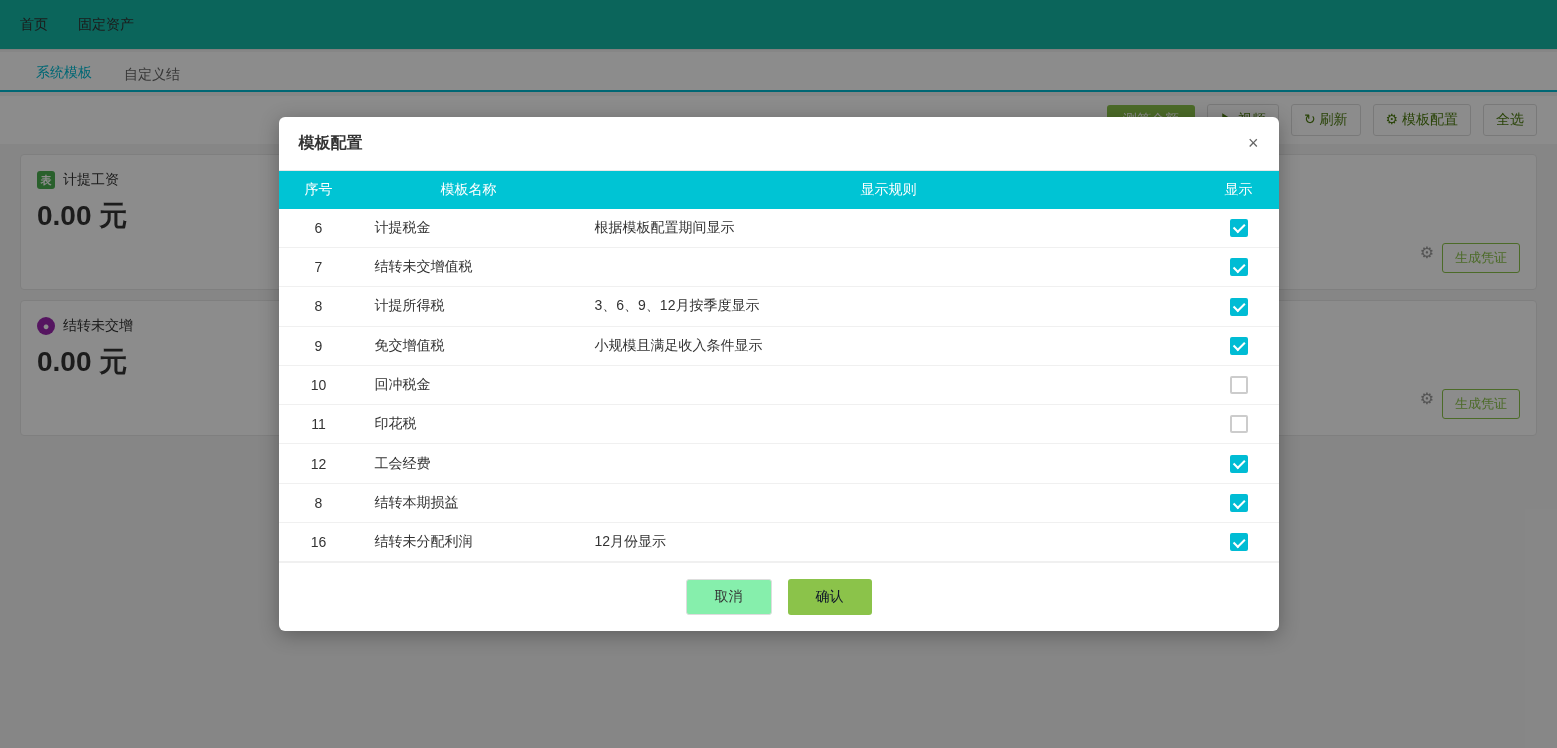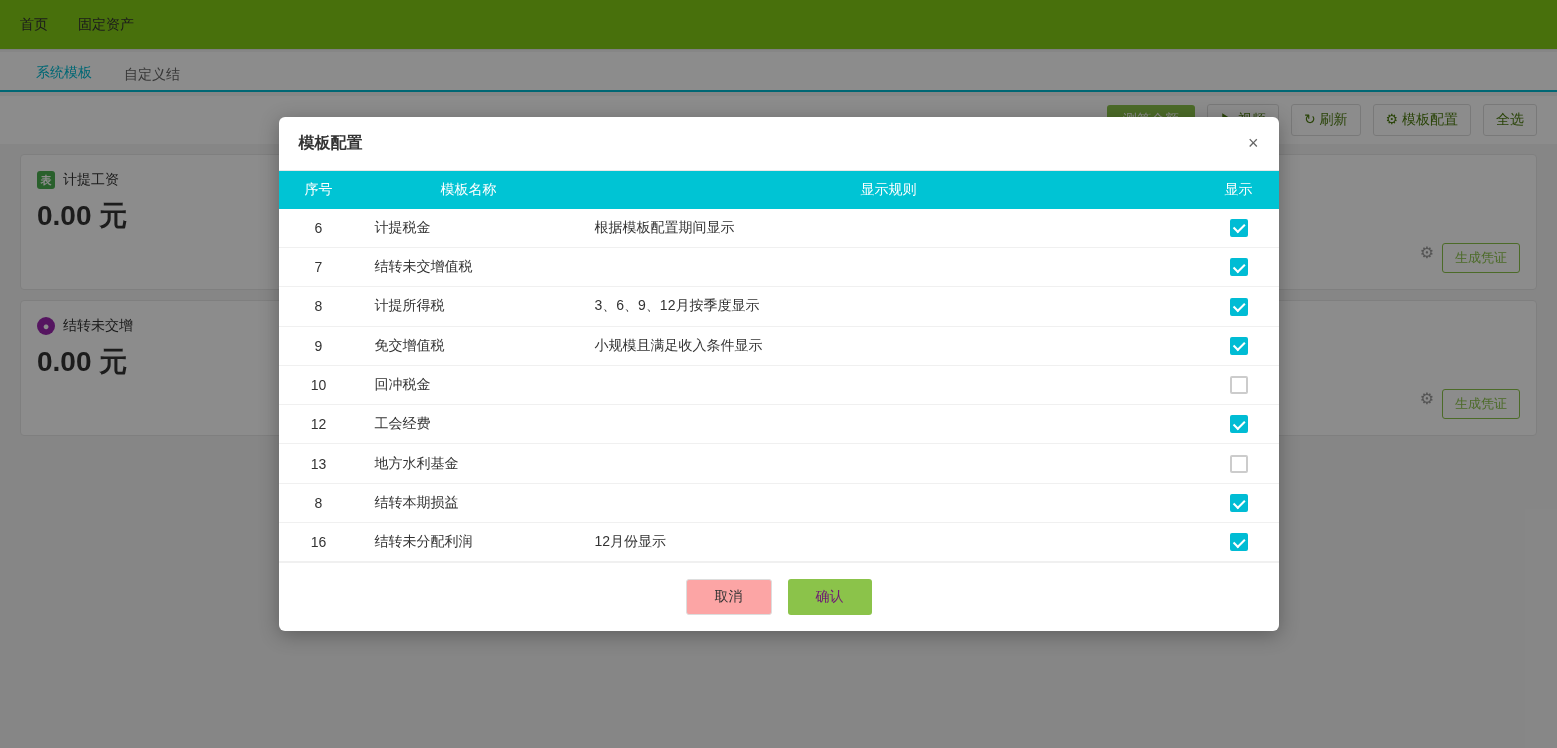--- a/index.html
+++ b/index.html
@@ -16,21 +16,21 @@
     
     .bg-page {
       width: 100%;
       height: 100%;
       background: #f5f5f5;
       position: absolute;
       top: 0; left: 0;
     }
 
     .bg-nav {
-      background: #84cc16;
+      background: #14b8a6;
       height: 50px;
       display: flex;
       align-items: center;
       padding: 0 20px;
       gap: 30px;
       border-bottom: 1px solid #e8e8e8;
     }
 
     .bg-nav-item {
       color: #333;
@@ -299,33 +299,33 @@
     
     .modal-footer {
       padding: 16px 20px;
       display: flex;
       justify-content: center;
       gap: 16px;
       border-top: 1px solid #f0f0f0;
     }
 
     .btn-cancel {
-      background: #fca5a5;
+      background: #86efac;
       border: 1px solid #ddd;
       color: #333;
       padding: 8px 28px;
       border-radius: 3px;
       cursor: pointer;
       font-size: 14px;
     }
 
     .btn-confirm {
       background: #8bc34a;
       border: none;
-      color: #701a75;
+      color: #0f172a;
       padding: 8px 28px;
       border-radius: 3px;
       cursor: pointer;
       font-size: 14px;
     }
 
     .icon-gear {
       color: #999;
       font-size: 16px;
     }
@@ -465,30 +465,30 @@
                 <td>小规模且满足收入条件显示</td>
                 <td style="text-align: center;"><span class="custom-checkbox checked"></span></td>
               </tr>
               <tr>
                 <td>10</td>
                 <td>回冲税金</td>
                 <td></td>
                 <td style="text-align: center;"><span class="custom-checkbox unchecked"></span></td>
               </tr>
               <tr>
+                <td>11</td>
+                <td>印花税</td>
+                <td></td>
+                <td style="text-align: center;"><span class="custom-checkbox unchecked"></span></td>
+              </tr>
+              <tr>
                 <td>12</td>
                 <td>工会经费</td>
                 <td></td>
                 <td style="text-align: center;"><span class="custom-checkbox checked"></span></td>
-              </tr>
-              <tr>
-                <td>13</td>
-                <td>地方水利基金</td>
-                <td></td>
-                <td style="text-align: center;"><span class="custom-checkbox unchecked"></span></td>
               </tr>
               <tr>
                 <td>8</td>
                 <td>结转本期损益</td>
                 <td></td>
                 <td style="text-align: center;"><span class="custom-checkbox checked"></span></td>
               </tr>
               <tr>
                 <td>16</td>
                 <td>结转未分配利润</td>

